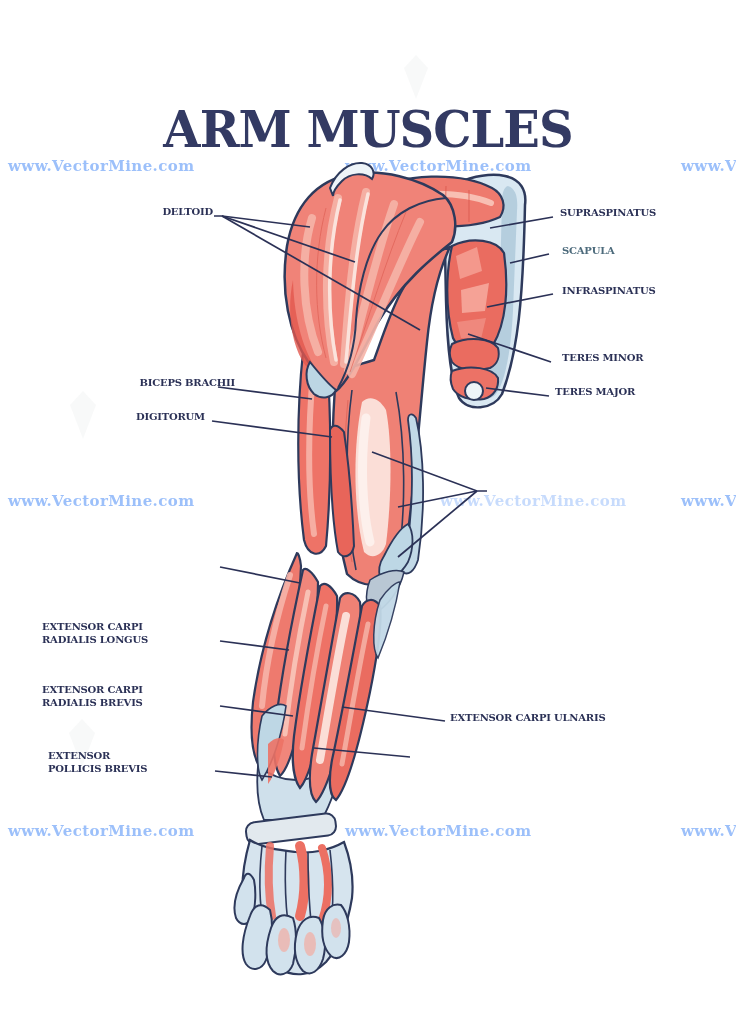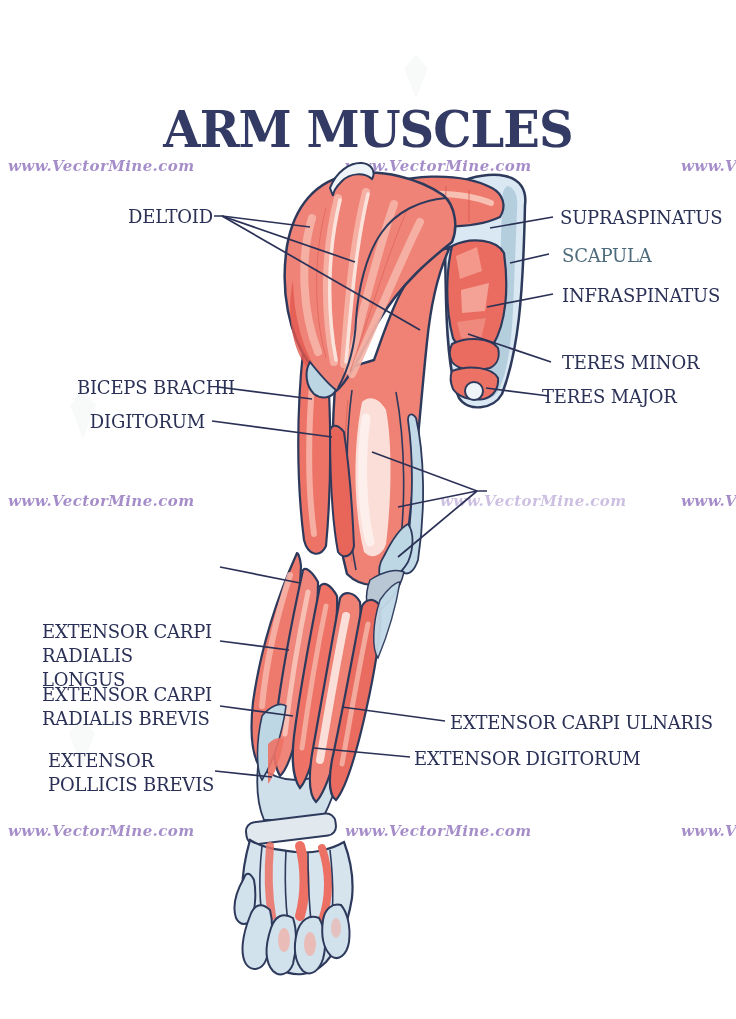--- a/index.html
+++ b/index.html
@@ -7,29 +7,29 @@
     position:relative;width:736px;height:1019px;background:#ffffff;
     overflow:hidden;font-family:"DejaVu Serif", serif;
   }
   .title{
     position:absolute;top:66px;left:0;width:736px;text-align:center;
     font-size:50px;font-weight:bold;color:#333a63;letter-spacing:-1px;
     transform:scaleX(.96);
   }
   .illustration{position:absolute;left:0;top:0;}
   .label{
-    position:absolute;font-size:18px;font-weight:normal;color:#2b3156;
+    position:absolute;font-size:10px;font-weight:bold;color:#2b3156;
     line-height:1.32;white-space:pre-line;letter-spacing:-0.2px;
   }
   .label.r{text-align:right;}
   .label.c{text-align:left;}
   .label.bone{color:#4d6b7c;}
   .wm{
-    position:absolute;font-size:15px;font-weight:bold;color:#4c1d95;
-    opacity:.5;letter-spacing:.4px;white-space:nowrap;font-style:italic;
+    position:absolute;font-size:15px;font-weight:bold;color:#3b82f6;
+    opacity:.5;letter-spacing:.4px;white-space:nowrap;
   }
 </style>
 </head>
 <body>
 
 <div class="canvas">
 
   <span class="wm" style="left:8px;top:157px">www.VectorMine.com</span>
   <span class="wm" style="left:345px;top:157px">www.VectorMine.com</span>
   <span class="wm" style="left:681px;top:157px">www.VectorMine.com</span>
@@ -243,25 +243,24 @@
       <path d="M445,721 L342,707"></path>
       <path d="M410,757 L314,748"></path>
     </g>
   </svg>
 
   <div class="label r" style="right:523px;top:205px">DELTOID</div>
   <div class="label" style="left:560px;top:206px">SUPRASPINATUS</div>
   <div class="label bone" style="left:562px;top:244px">SCAPULA</div>
   <div class="label" style="left:562px;top:284px">INFRASPINATUS</div>
   <div class="label" style="left:562px;top:351px">TERES MINOR</div>
-  <div class="label" style="left:542px;top:385px">TERES MAJOR</div>
+  <div class="label" style="left:555px;top:385px">TERES MAJOR</div>
   <div class="label r" style="right:501px;top:376px">BICEPS BRACHII</div>
   <div class="label r" style="right:531px;top:410px">DIGITORUM</div>
   <div class="label c" style="left:42px;width:176px;top:620px">EXTENSOR CARPI
 RADIALIS LONGUS</div>
   <div class="label c" style="left:42px;width:176px;top:683px">EXTENSOR CARPI
 RADIALIS BREVIS</div>
   <div class="label c" style="left:48px;width:176px;top:749px">EXTENSOR
 POLLICIS BREVIS</div>
   <div class="label" style="left:450px;top:711px">EXTENSOR CARPI ULNARIS</div>
-  <div class="label" style="left:414px;top:747px">EXTENSOR DIGITORUM</div>
 
 </div>
 
 </body></html>

